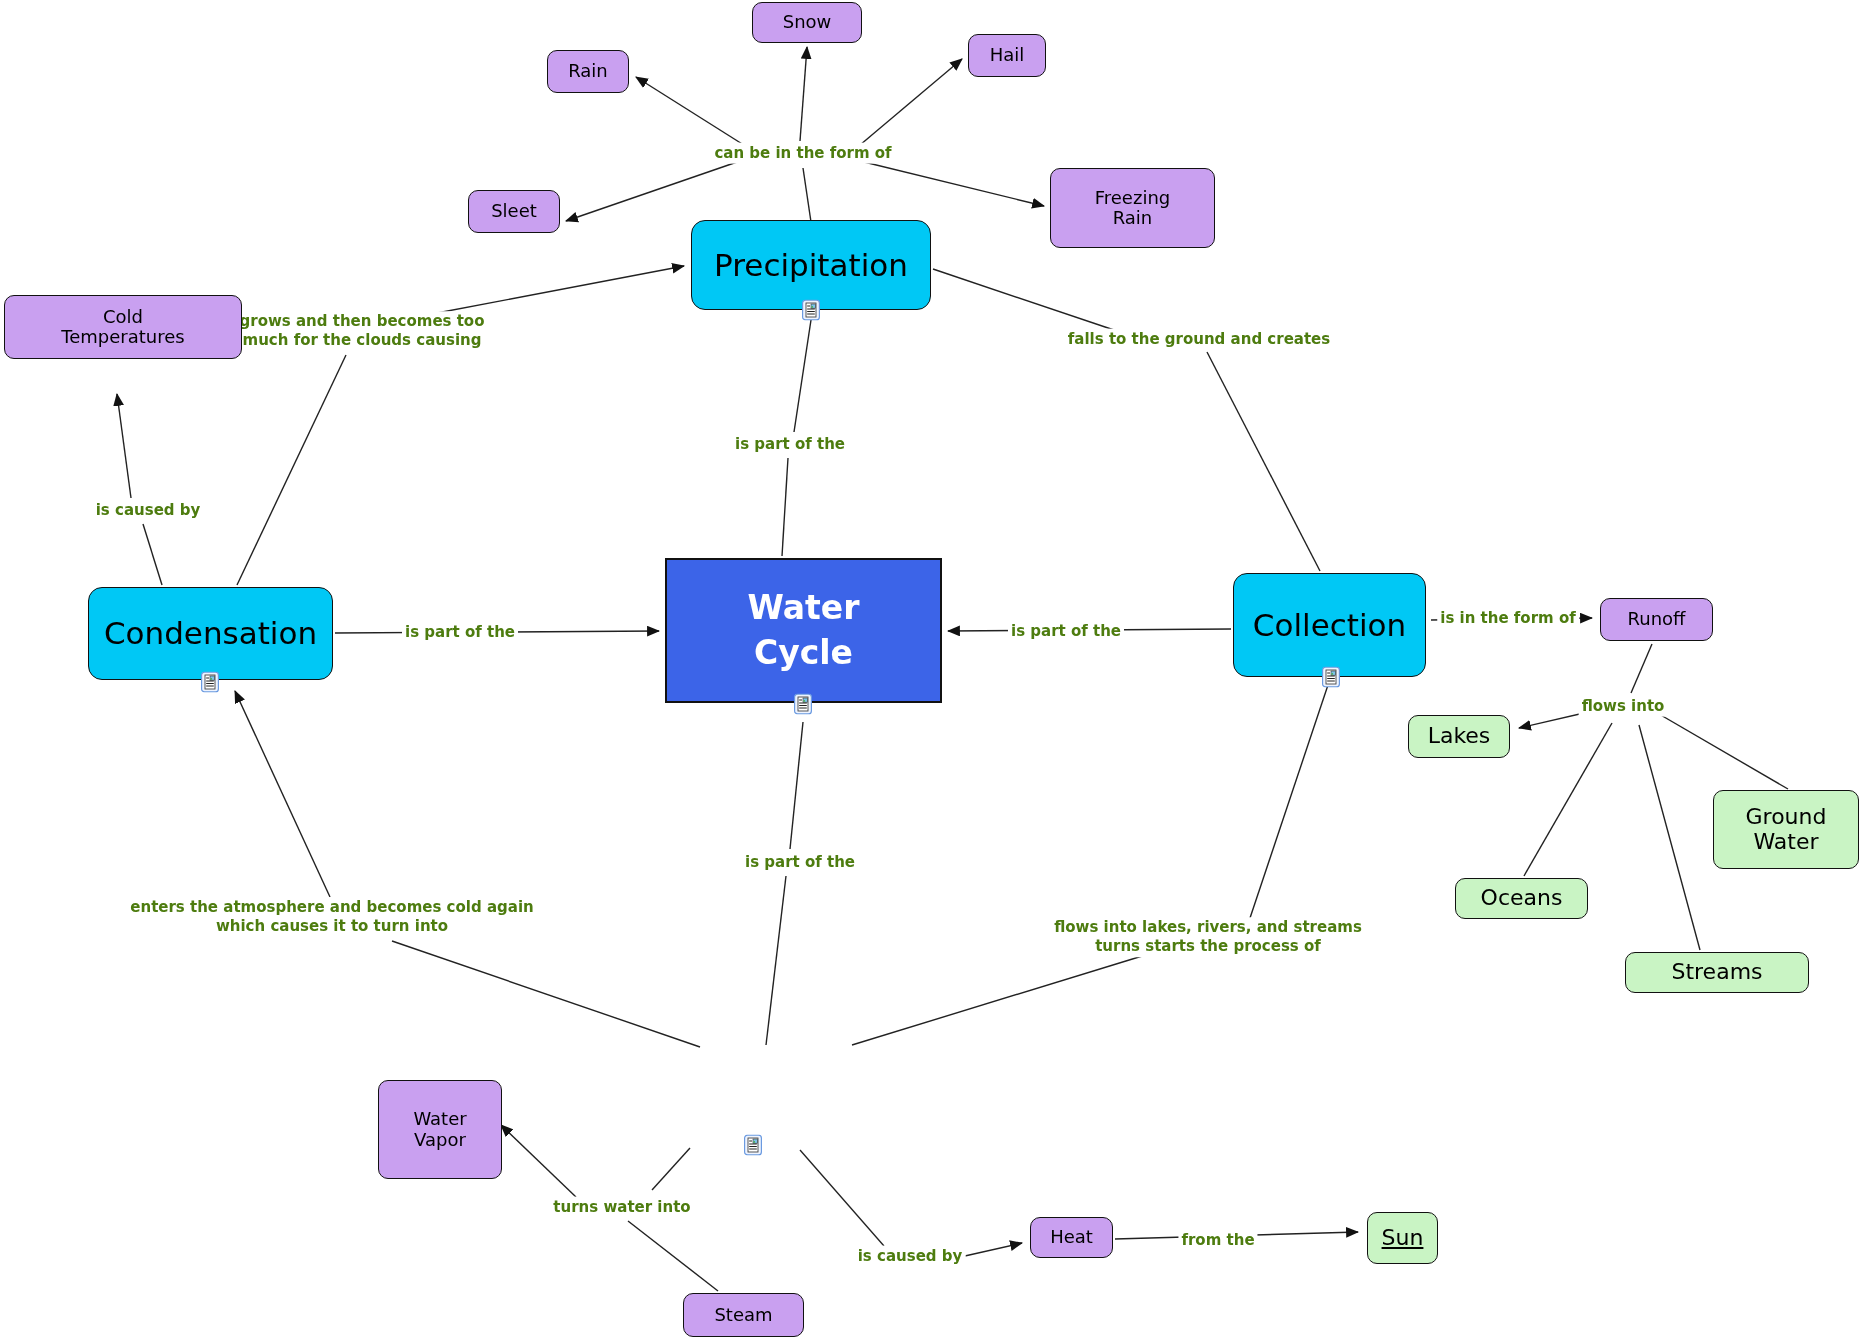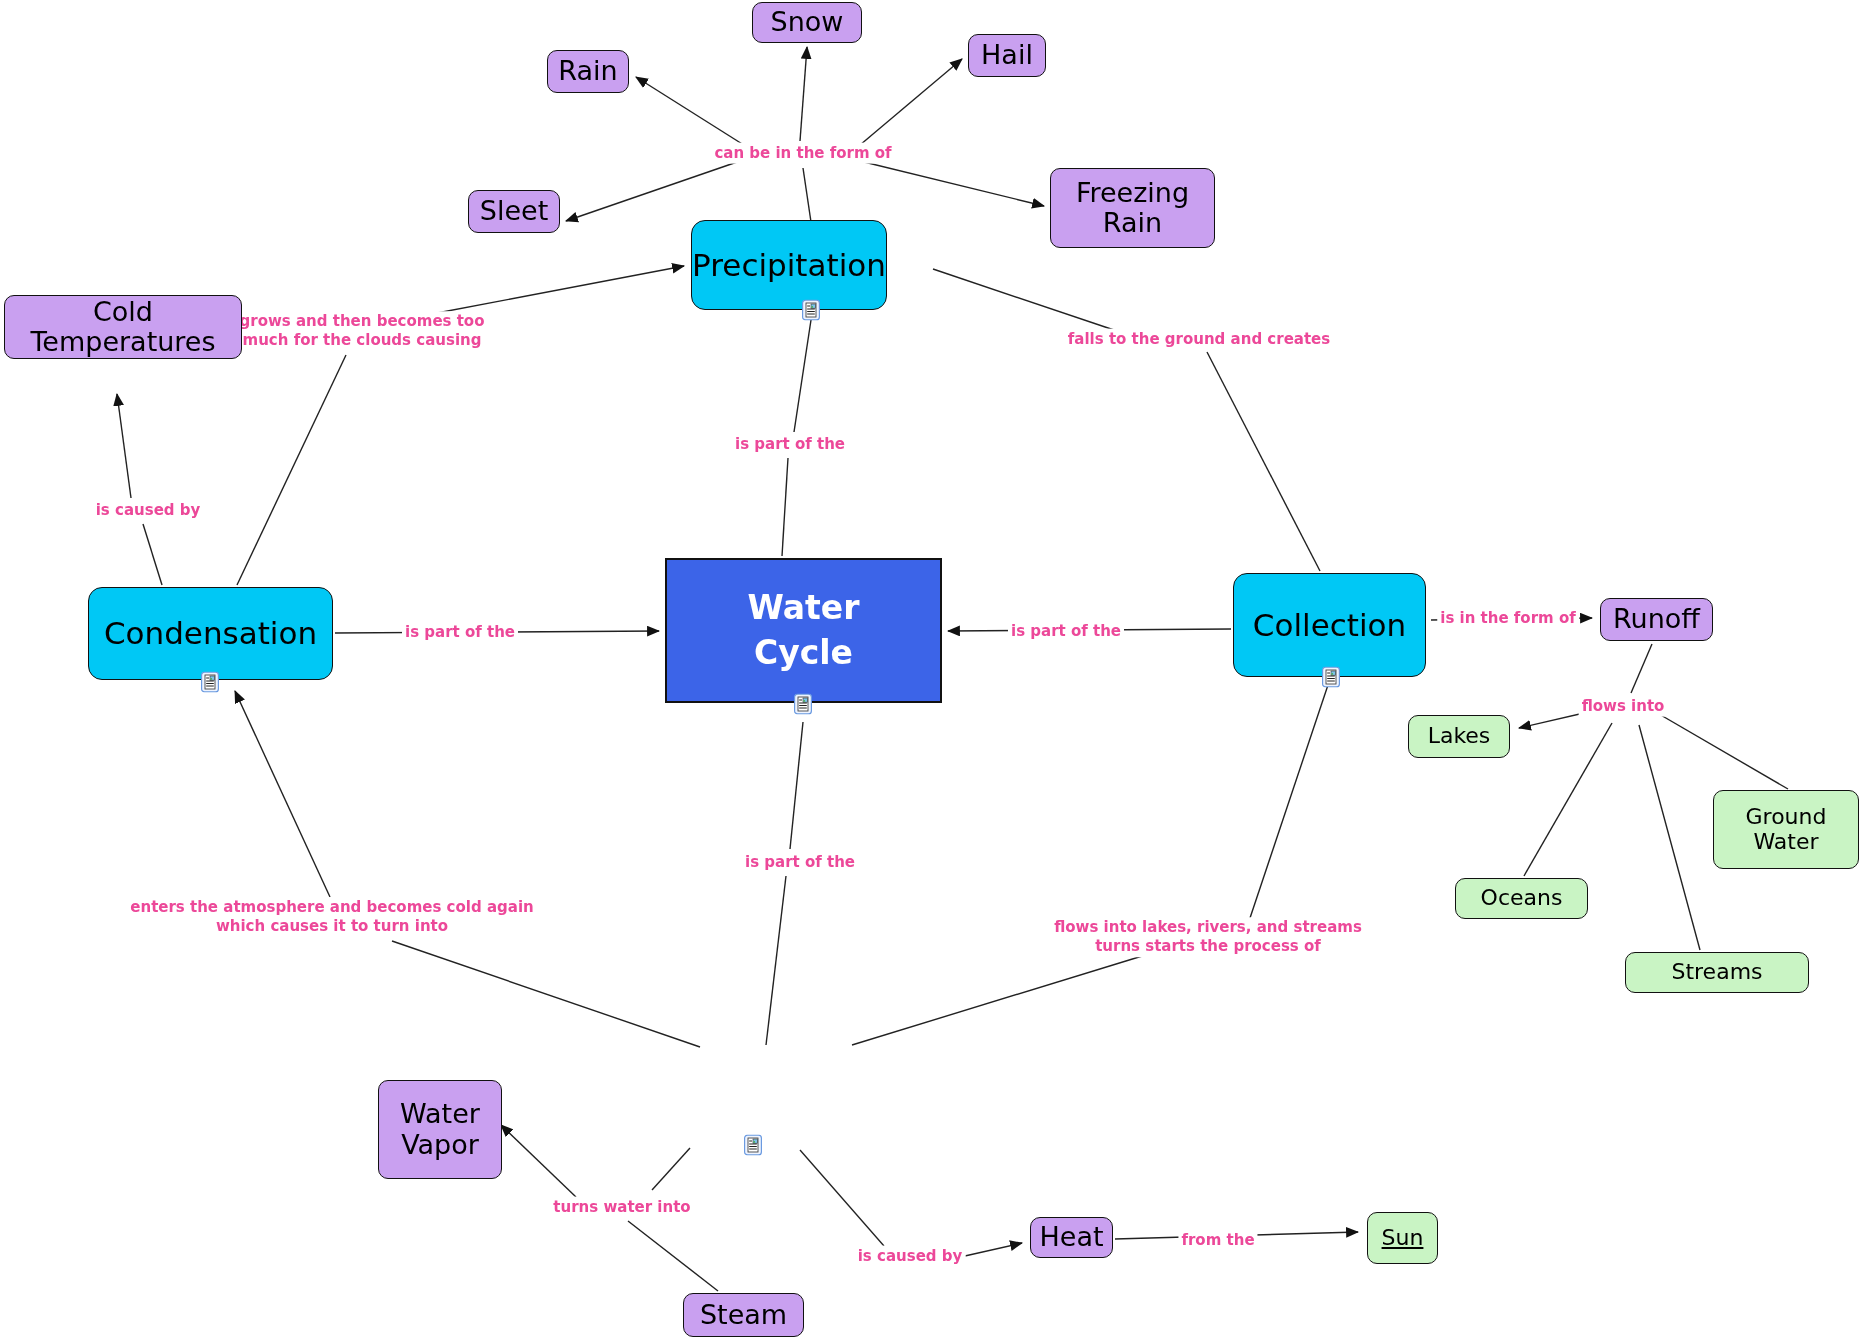--- a/index.html
+++ b/index.html
@@ -14,28 +14,28 @@
     line-height:1.12;z-index:3;
   }
   .node.process{
     background:#00c8f5;border:1.6px solid #111;border-radius:14px;font-size:31px;
   }
   .node.root{
     background:#3c64e8;border:2px solid #111;border-radius:0;
     color:#ffffff;font-weight:bold;font-size:33px;line-height:1.35;
   }
   .node.purple{
-    background:#c9a0f0;border:1.4px solid #111;border-radius:10px;font-size:27px;
+    background:#c9a0f0;border:1.4px solid #111;border-radius:10px;font-size:18px;
   }
   .node.green{
     background:#c9f4c4;border:1.4px solid #111;border-radius:10px;font-size:22px;
   }
   .link-label{
     position:absolute;transform:translate(-50%,-50%);
-    font-size:15px;font-weight:bold;color:#ec4899;text-align:center;
+    font-size:15px;font-weight:bold;color:#4d7c0f;text-align:center;
     white-space:pre-line;line-height:1.25;background:#ffffff;padding:1px 3px;z-index:2;
   }
   .res-icon{
     position:absolute;transform:translate(-50%,-50%);z-index:4;width:18px;height:21px;
   }
 </style>
 </head>
 <body>
 
 <div id="canvas">
@@ -93,21 +93,21 @@
       <line x1="1612" y1="723" x2="1524" y2="876"></line>
       <line x1="1639" y1="725" x2="1700" y2="950"></line>
       <line x1="1659" y1="714" x2="1788" y2="789"></line>
 
       <line x1="1115" y1="1239" x2="1358" y2="1232" marker-end="url(#arrow)"></line>
     </g>
   </svg>
 
   <div class="node root" style="left:665px;top:558px;width:277px;height:145px;">Water
 Cycle</div>
-  <div class="node process" style="left:691px;top:220px;width:196px;height:90px;">Precipitation</div>
+  <div class="node process" style="left:691px;top:220px;width:240px;height:90px;">Precipitation</div>
   <div class="node process" style="left:88px;top:587px;width:245px;height:93px;">Condensation</div>
   <div class="node process" style="left:1233px;top:573px;width:193px;height:104px;">Collection</div>
   <div class="node purple" style="left:752px;top:2px;width:110px;height:41px;">Snow</div>
   <div class="node purple" style="left:547px;top:50px;width:82px;height:43px;">Rain</div>
   <div class="node purple" style="left:968px;top:34px;width:78px;height:43px;">Hail</div>
   <div class="node purple" style="left:468px;top:190px;width:92px;height:43px;">Sleet</div>
   <div class="node purple" style="left:1050px;top:168px;width:165px;height:80px;">Freezing
 Rain</div>
   <div class="node purple" style="left:4px;top:295px;width:238px;height:64px;">Cold
 Temperatures</div>

